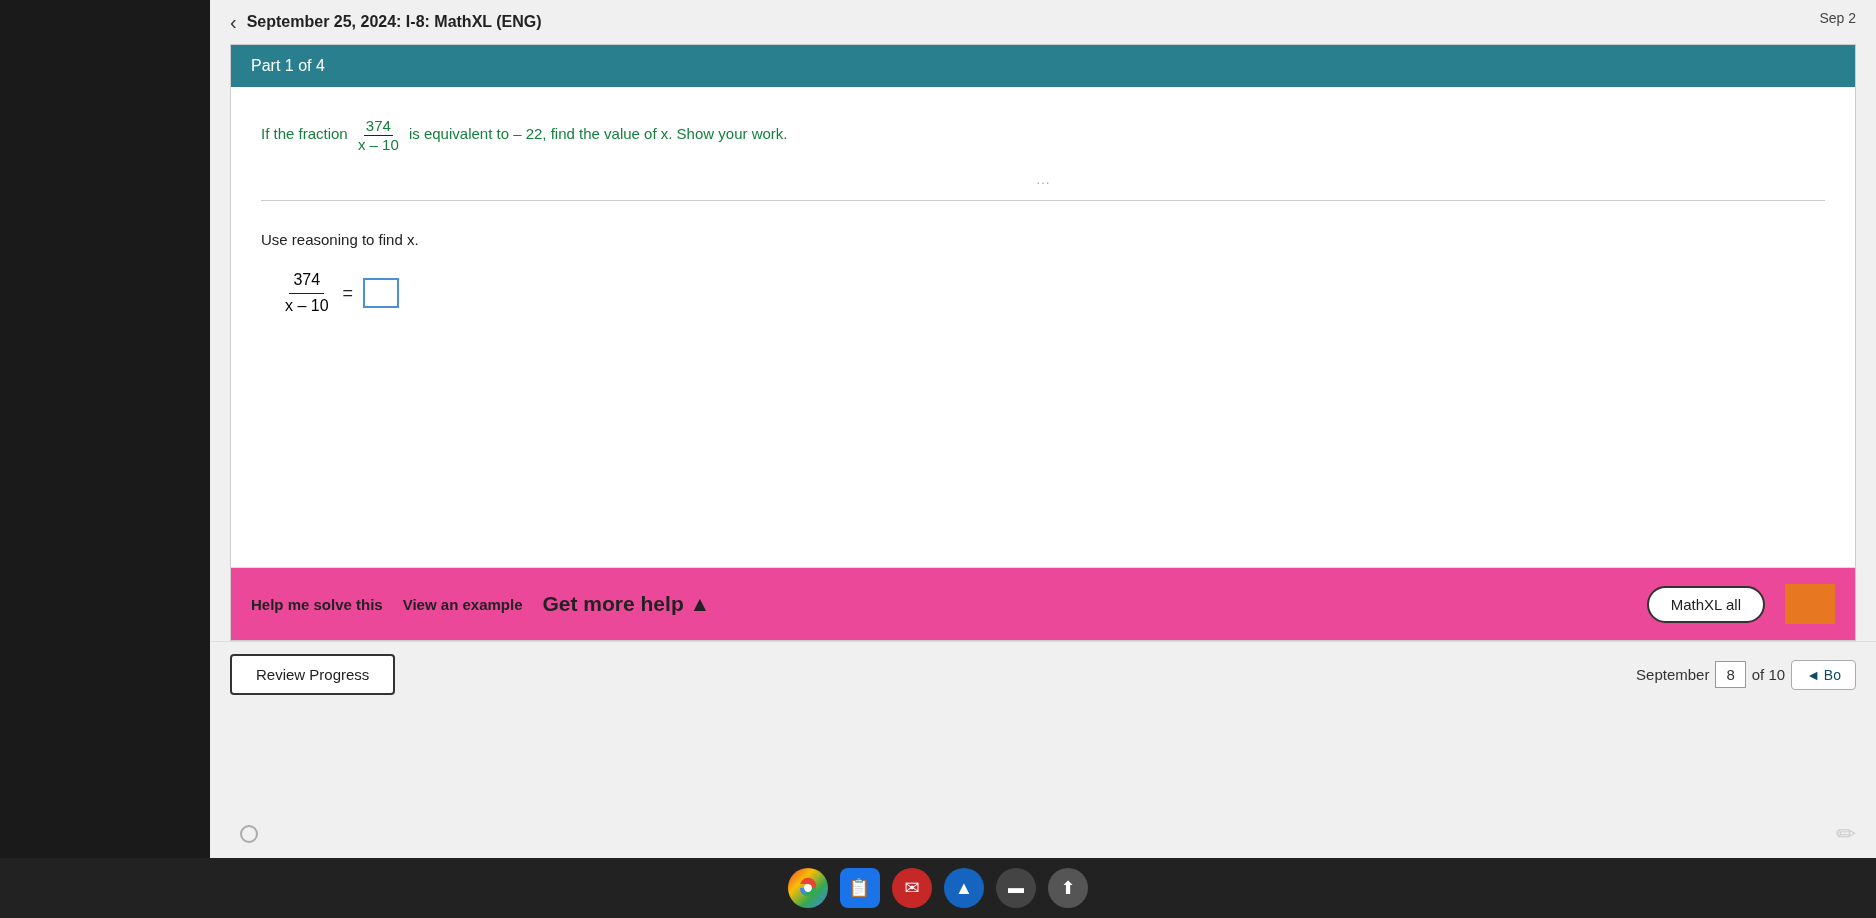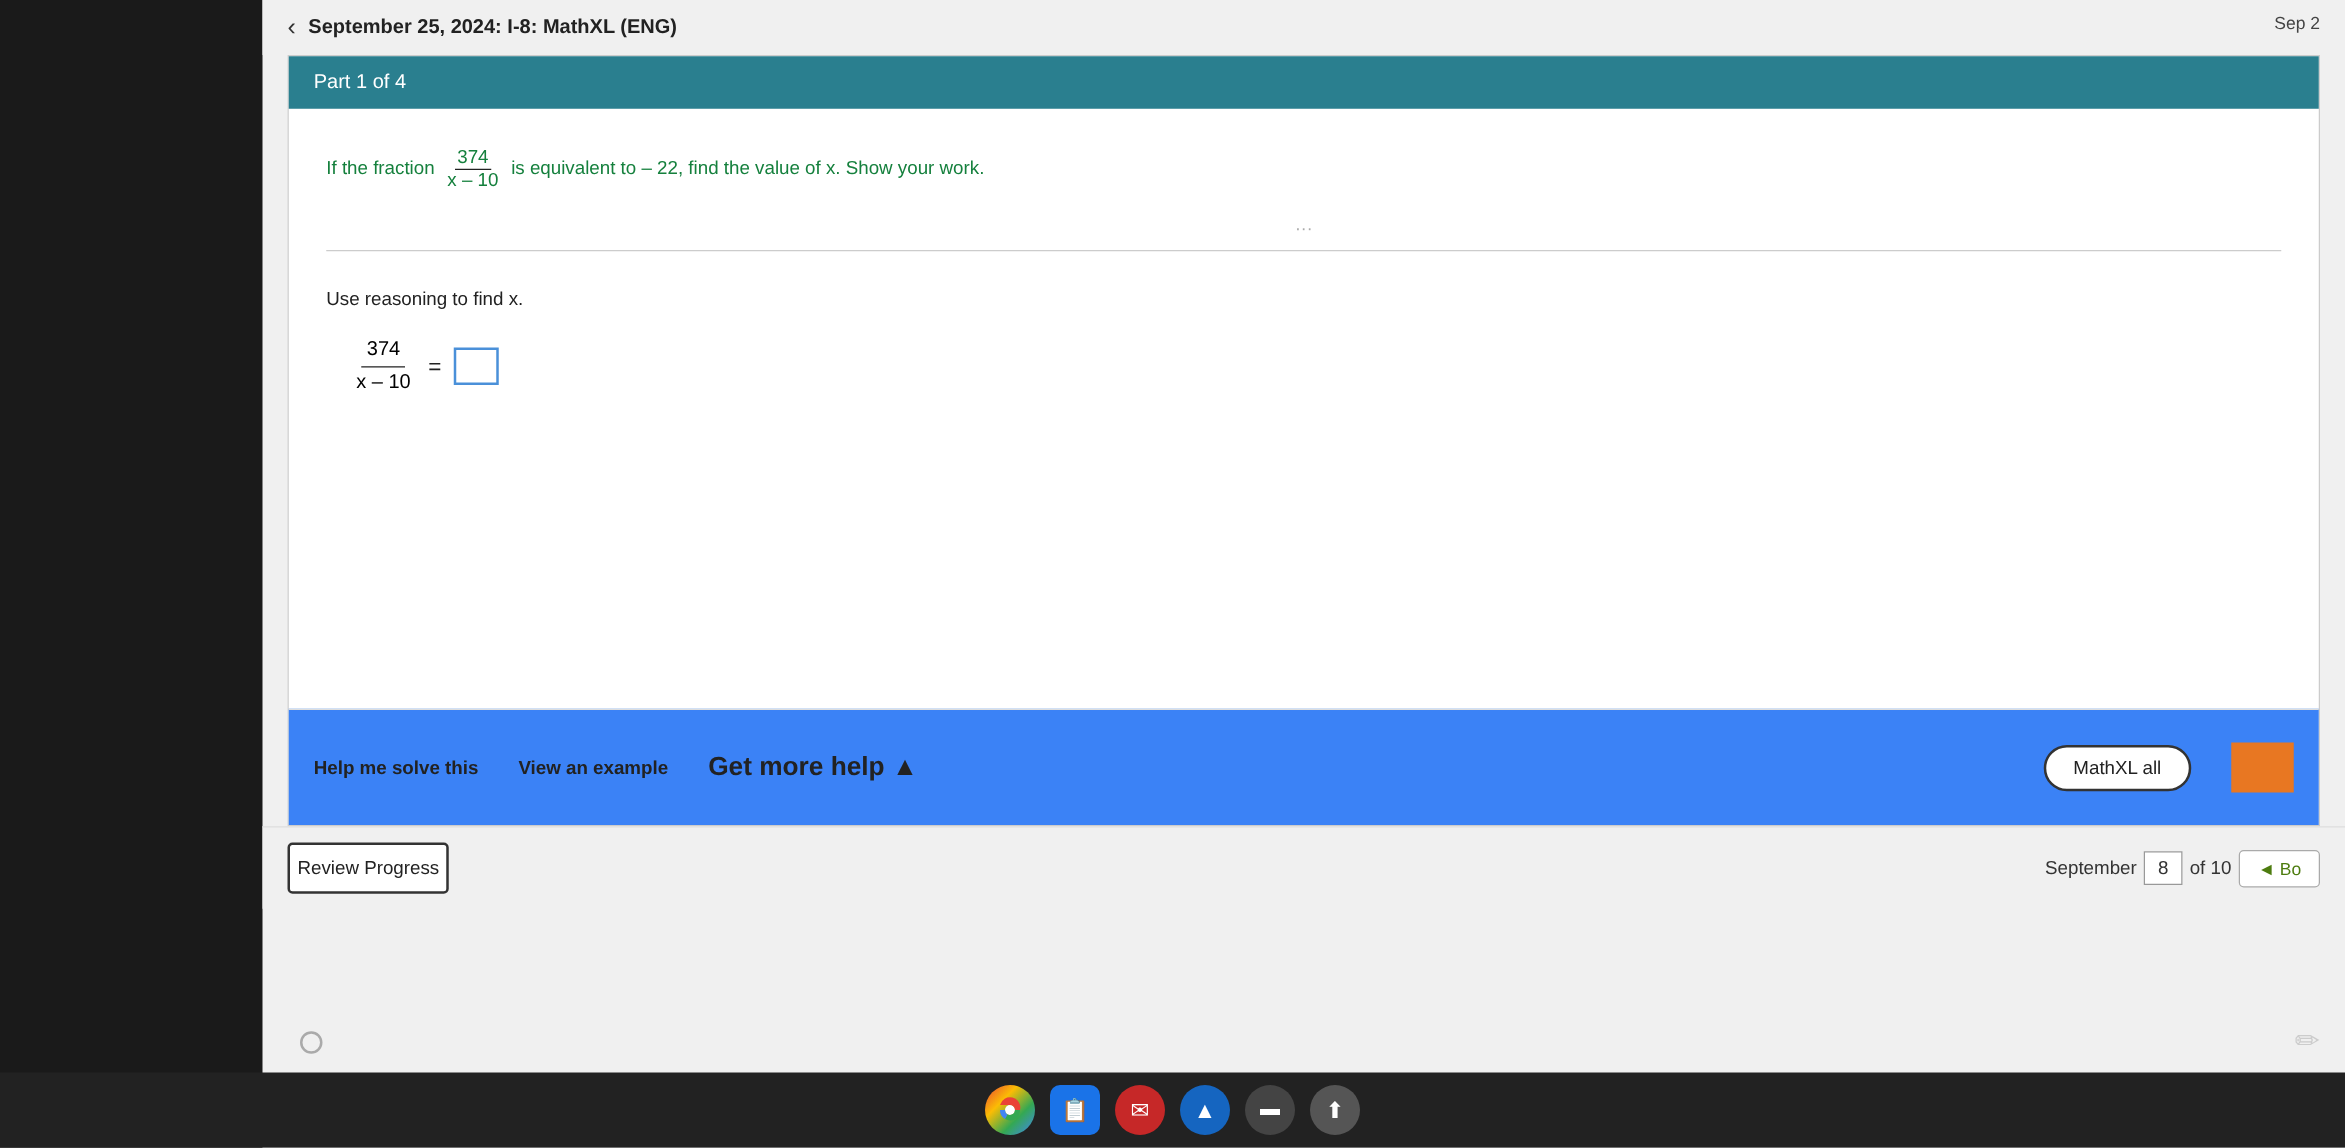--- a/index.html
+++ b/index.html
@@ -155,24 +155,24 @@
     .divider-dots {
       text-align: center;
       color: #aaa;
       font-size: 14px;
       margin: 10px 0;
     }
 
     .bottom-toolbar {
       display: flex;
       align-items: center;
-      padding: 26px 20px;
-      background: #3b82f6;
+      padding: 16px 20px;
+      background: #ec4899;
       border-top: 1px solid #ddd;
-      gap: 32px;
+      gap: 20px;
     }
 
     .help-link {
       font-size: 15px;
       font-weight: 600;
       color: #222;
       cursor: pointer;
       text-decoration: none;
       background: none;
       border: none;
@@ -209,21 +209,21 @@
 
     .footer-bar {
       display: flex;
       align-items: center;
       padding: 12px 20px;
       background: #f0f0f0;
       border-top: 1px solid #ddd;
     }
 
     .review-progress-btn {
-      padding: 10px 6px;
+      padding: 10px 24px;
       border: 2px solid #333;
       border-radius: 4px;
       background: white;
       font-size: 15px;
       font-weight: 500;
       cursor: pointer;
       color: #222;
     }
 
     .question-nav {
@@ -244,21 +244,21 @@
 
     .nav-arrow-btn {
       display: flex;
       align-items: center;
       padding: 6px 14px;
       border: 1px solid #aaa;
       border-radius: 4px;
       background: white;
       font-size: 14px;
       cursor: pointer;
-      color: #4d7c0f;
+      color: #0c4a6e;
       gap: 4px;
     }
 
     .taskbar {
       position: absolute;
       bottom: 0;
       left: 0;
       right: 0;
       height: 60px;
       background: #222;

